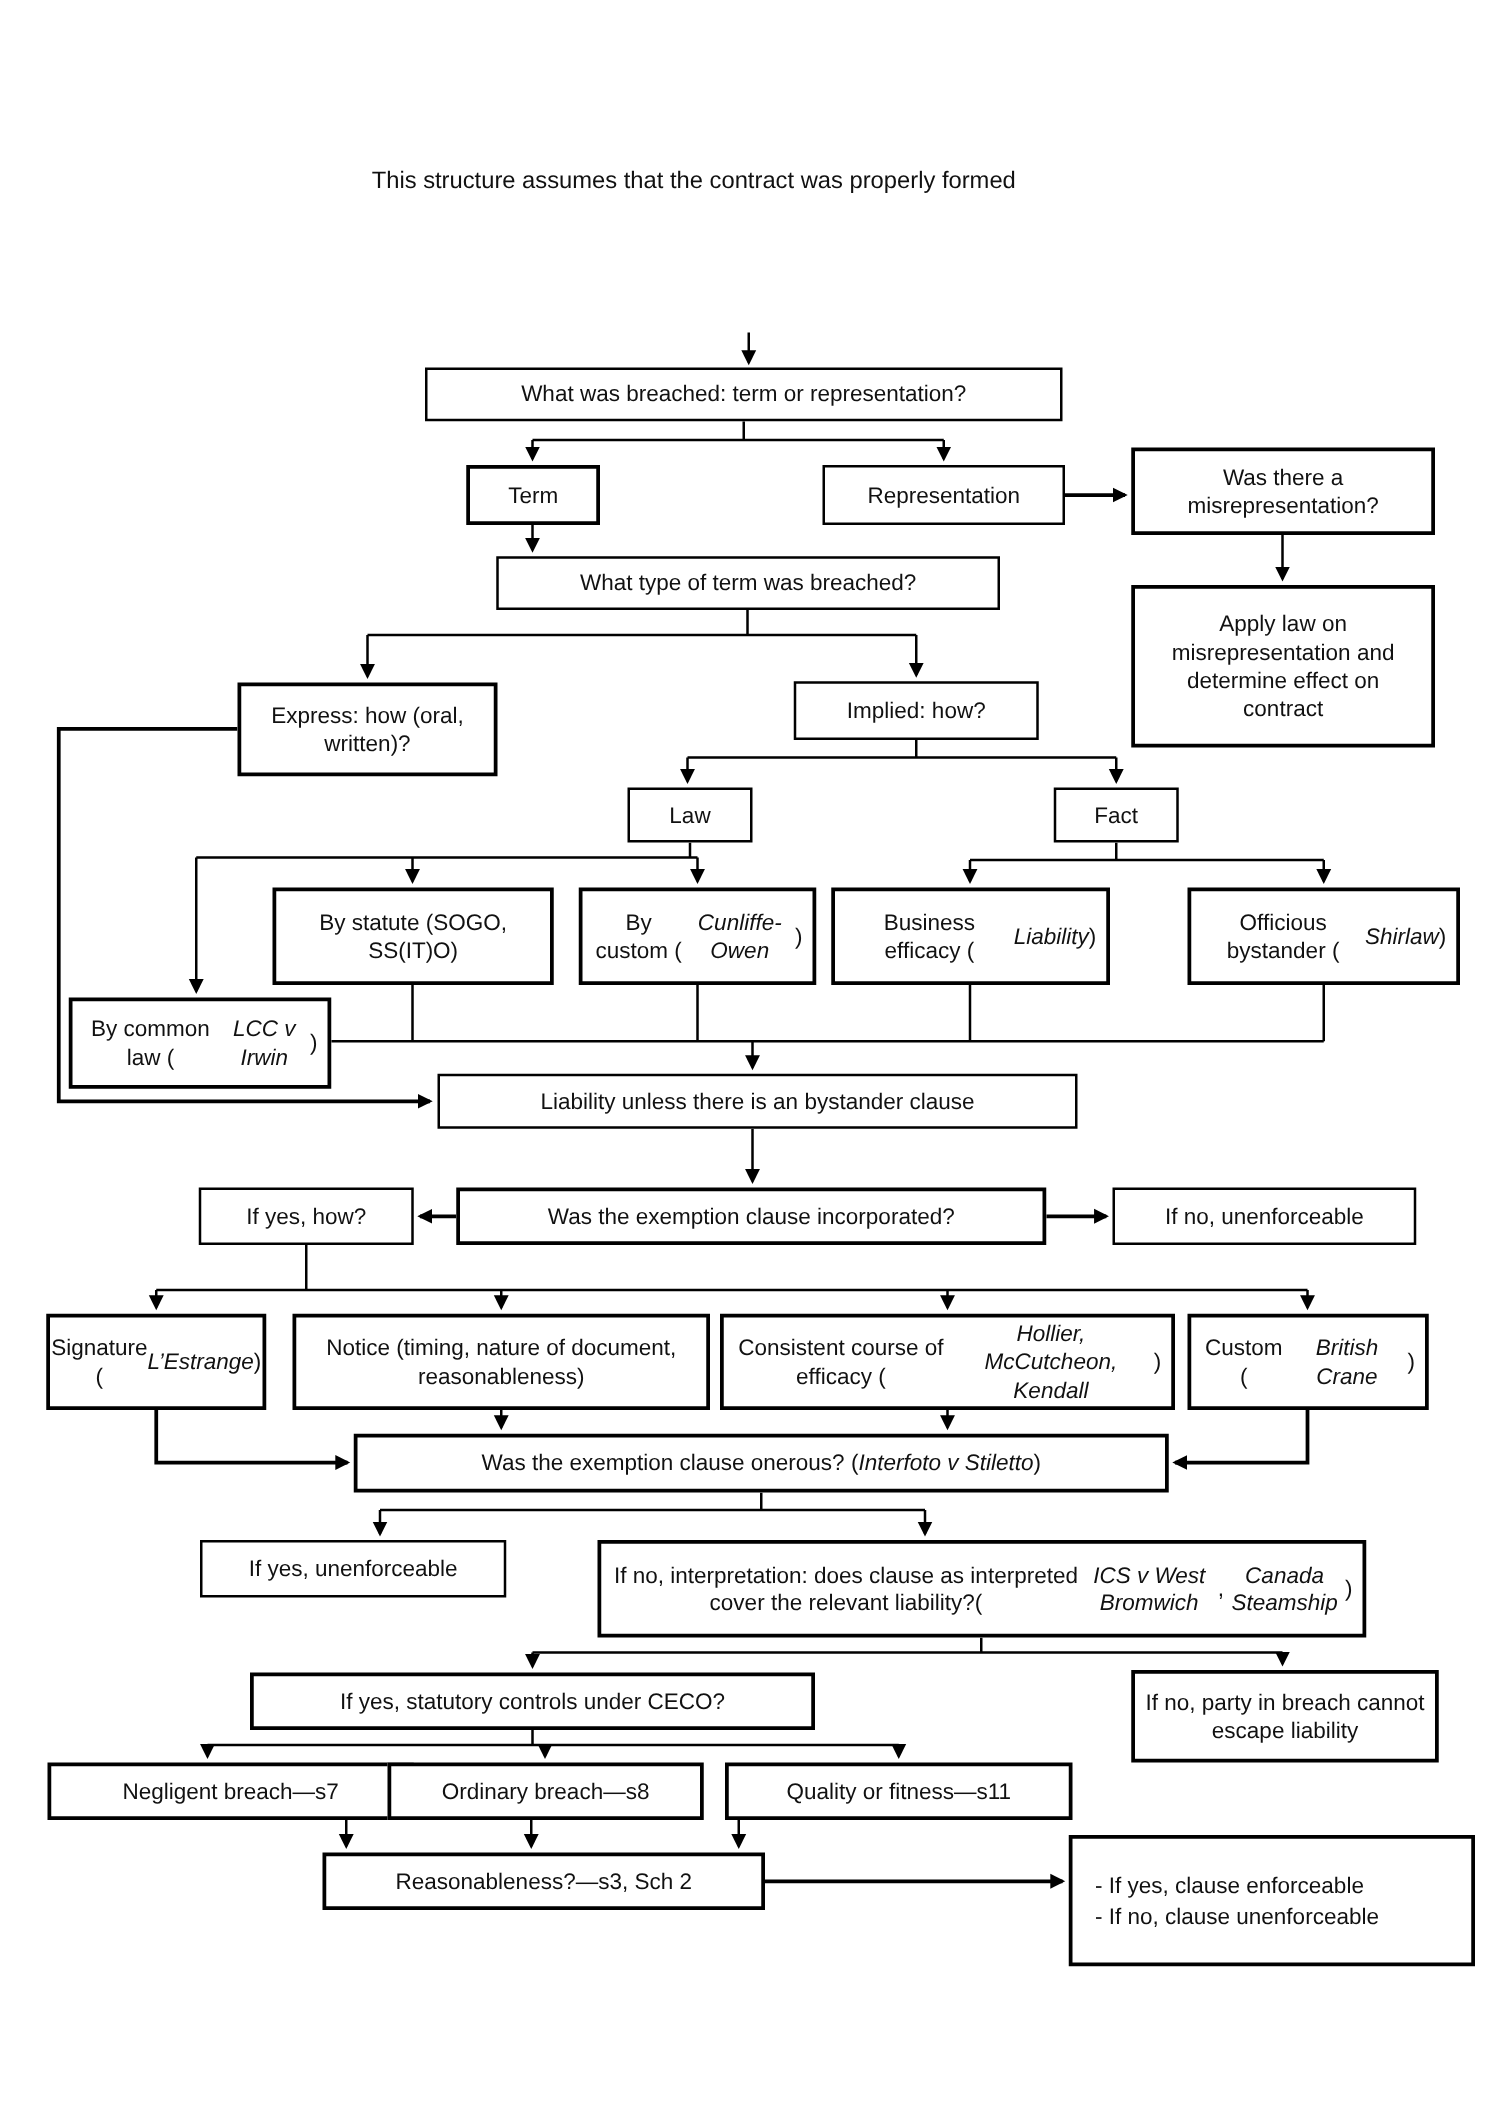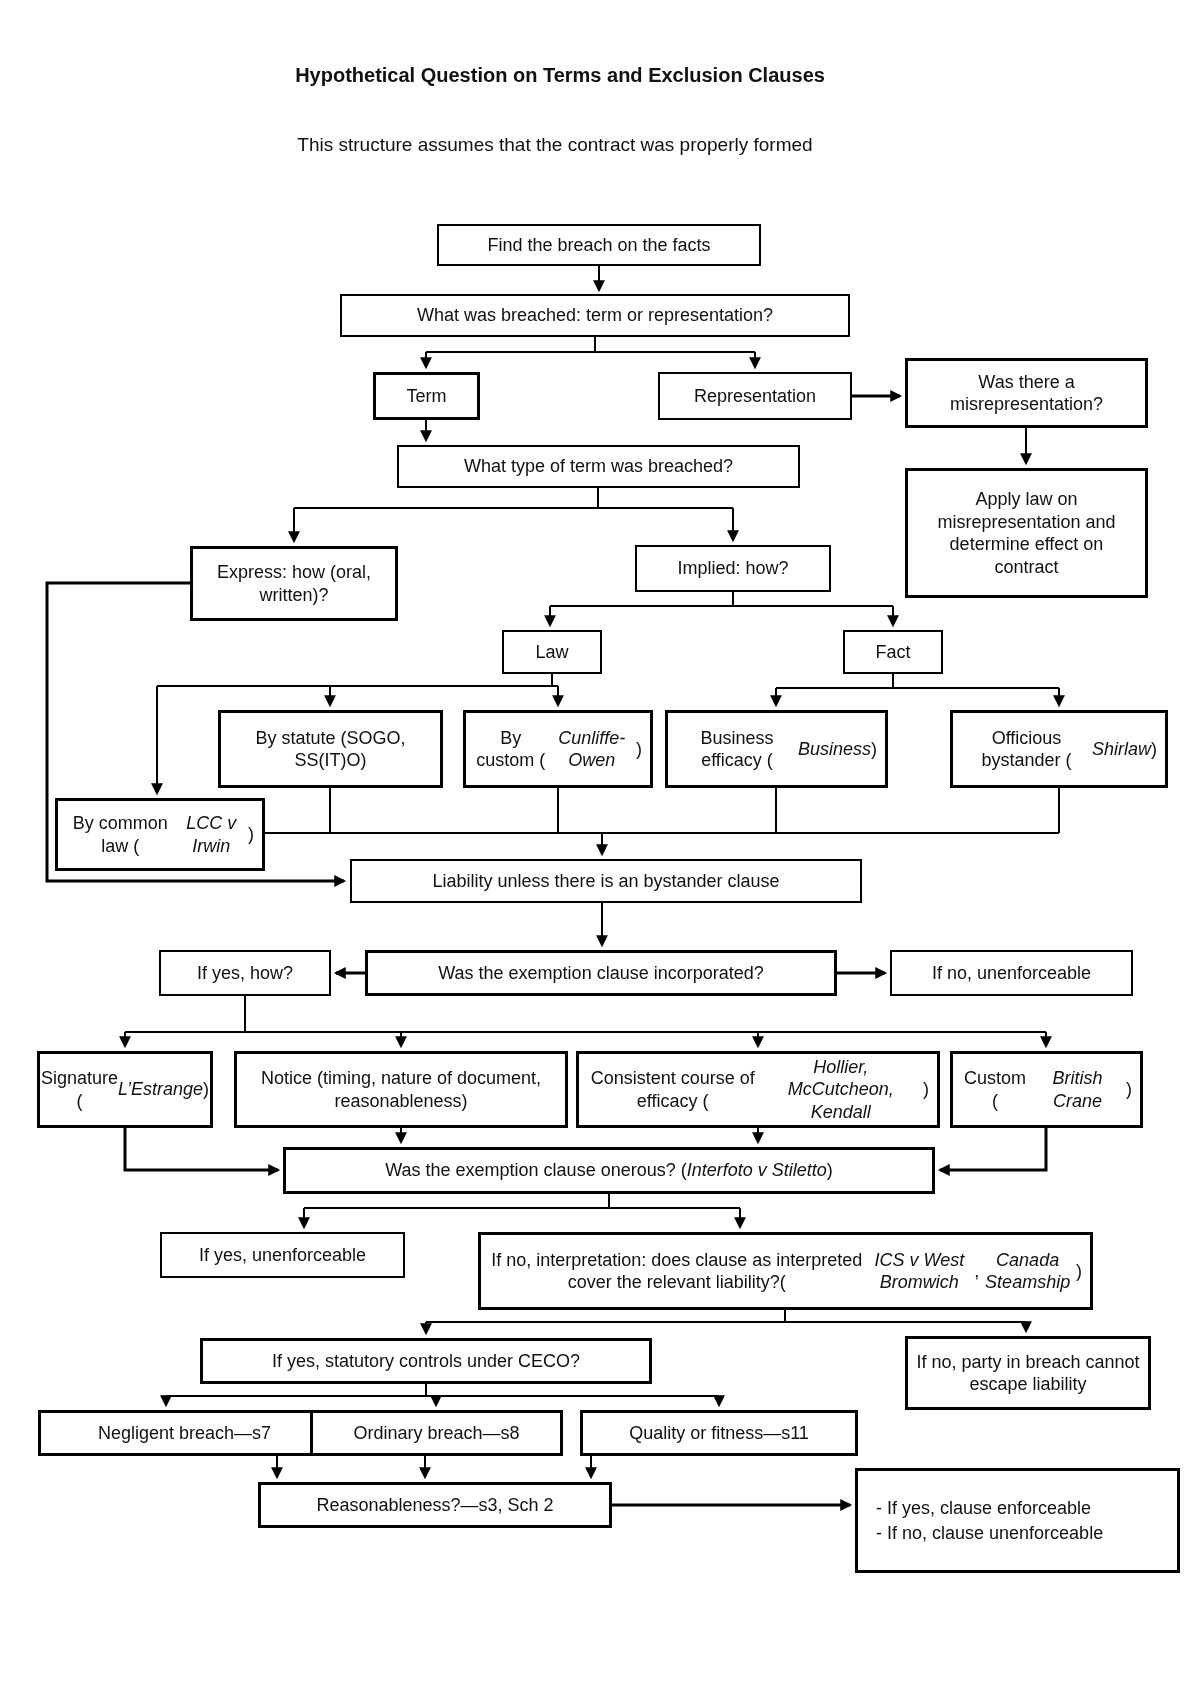--- a/index.html
+++ b/index.html
@@ -17,21 +17,20 @@
   .it{font-style:italic;}
   path.wire{stroke:#000;stroke-width:2;fill:none;}
   path.arrow{stroke:#000;stroke-width:2;fill:none;marker-end:url(#arr);}
   path.arrow.bold{stroke-width:3;}
 </style>
 </head>
 <body>
 
 <div id="page">
 
-  <div id="title">Hypothetical Question on Terms and Exclusion Clauses</div>
   <div id="subtitle">This structure assumes that the contract was properly formed</div>
 
   <svg class="wires" width="1200" height="1696" viewBox="0 0 1200 1696">
     <defs>
       <marker id="arr" viewBox="0 0 12 12" refX="9" refY="6" markerWidth="13" markerHeight="13" markerUnits="userSpaceOnUse" orient="auto">
         <path d="M0,0.5 L11,6 L0,11.5 z" fill="#000"></path>
       </marker>
     </defs>
 
     <path class="wire" d="M595,337 L595,352 M426,352 L755,352"></path>
@@ -79,23 +78,20 @@
     <path class="arrow" d="M1026,1322 L1026,1331"></path>
     <path class="arrow" d="M166,1396 L166,1405"></path>
     <path class="arrow" d="M436,1396 L436,1405"></path>
     <path class="arrow" d="M719,1396 L719,1405"></path>
     <path class="arrow" d="M277,1456 L277,1477"></path>
     <path class="arrow" d="M425,1456 L425,1477"></path>
     <path class="arrow" d="M591,1456 L591,1477"></path>
     <path class="arrow bold" d="M612,1505 L850,1505"></path>
   </svg>
 
-  <div class="node" style="left:437px;top:224px;width:324px;height:42px">
-      <span>Find the breach on the facts</span>
-    </div>
   <div class="node" style="left:340px;top:294px;width:510px;height:43px">
       <span>What was breached: term or representation?</span>
     </div>
   <div class="node thick" style="left:373px;top:372px;width:107px;height:48px">
       <span>Term</span>
     </div>
   <div class="node" style="left:658px;top:372px;width:194px;height:48px">
       <span>Representation</span>
     </div>
   <div class="node thick" style="left:905px;top:468px;width:243px;height:130px">
@@ -122,21 +118,21 @@
   <div class="node thick" style="left:218px;top:710px;width:225px;height:78px">
       <span>By statute (SOGO, SS(IT)O)</span>
     </div>
   <div class="node thick" style="left:463px;top:710px;width:190px;height:78px">
       <span>By custom (</span>
       <span class="it">Cunliffe-Owen</span>
       <span>)</span>
     </div>
   <div class="node thick" style="left:665px;top:710px;width:223px;height:78px">
       <span>Business efficacy (</span>
-      <span class="it">Business</span>
+      <span class="it">Liability</span>
       <span>)</span>
     </div>
   <div class="node thick" style="left:950px;top:710px;width:218px;height:78px">
       <span>Officious bystander (</span>
       <span class="it">Shirlaw</span>
       <span>)</span>
     </div>
   <div class="node thick" style="left:55px;top:798px;width:210px;height:73px">
       <span>By common law (</span>
       <span class="it">LCC v Irwin</span>

